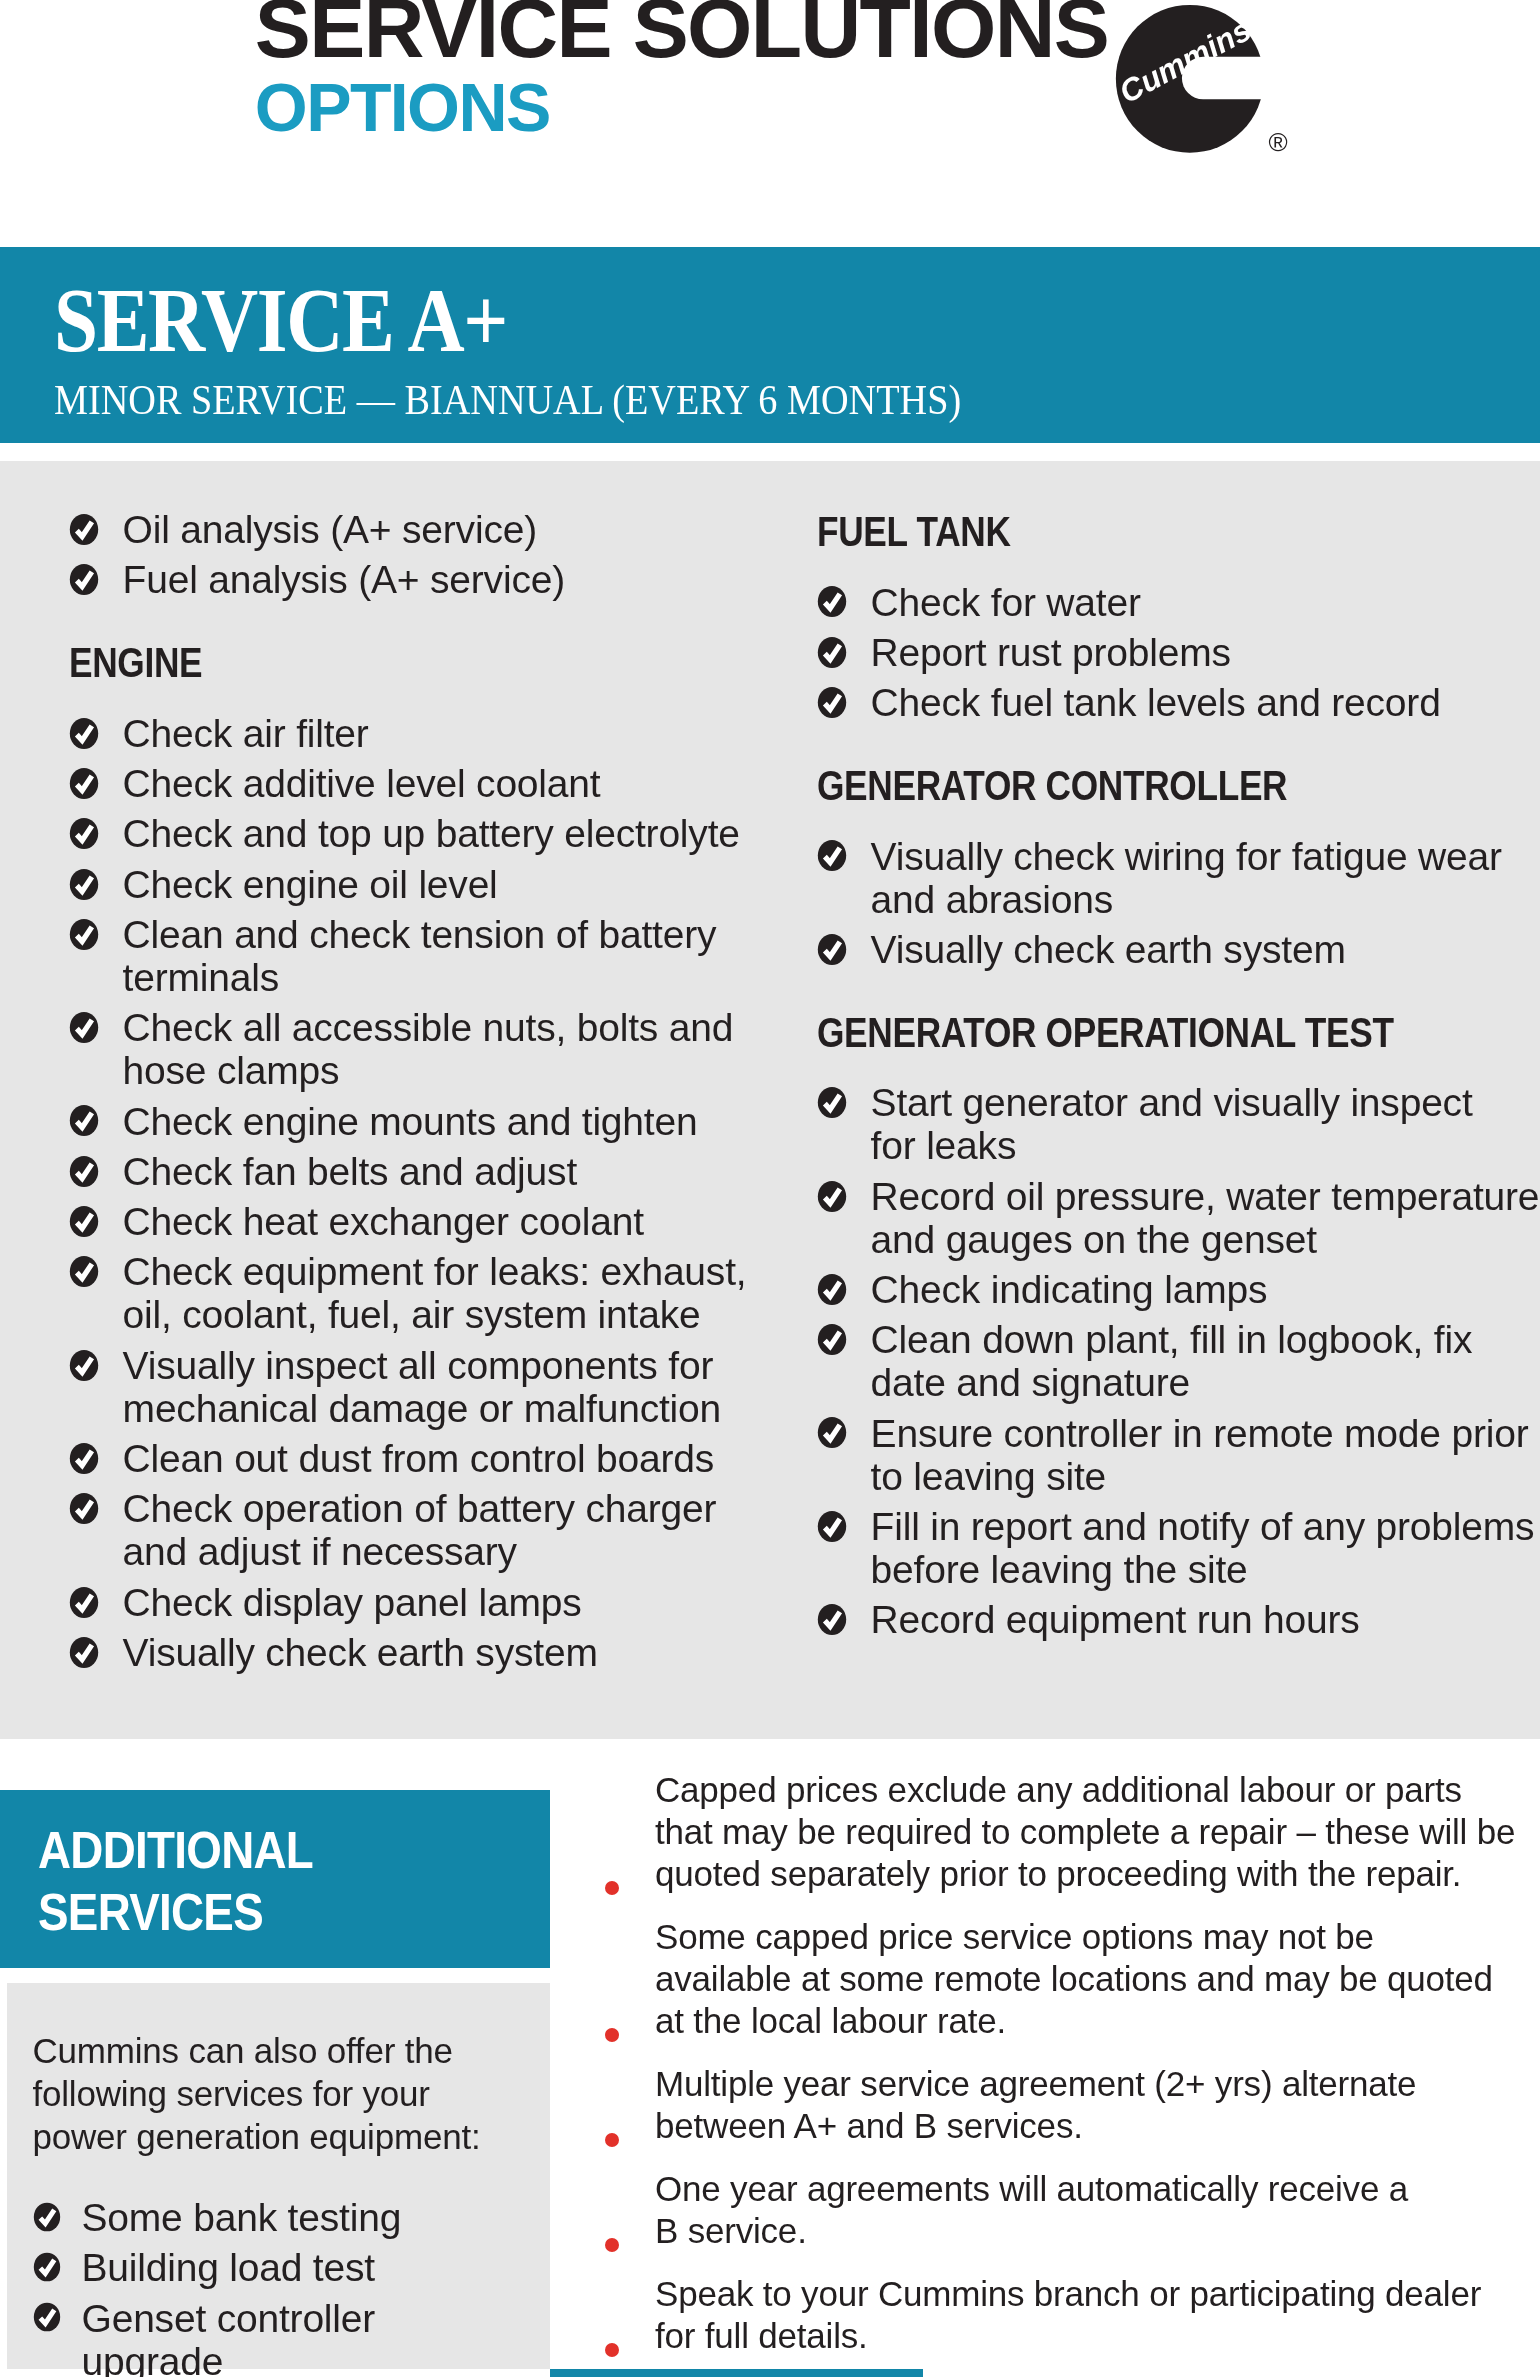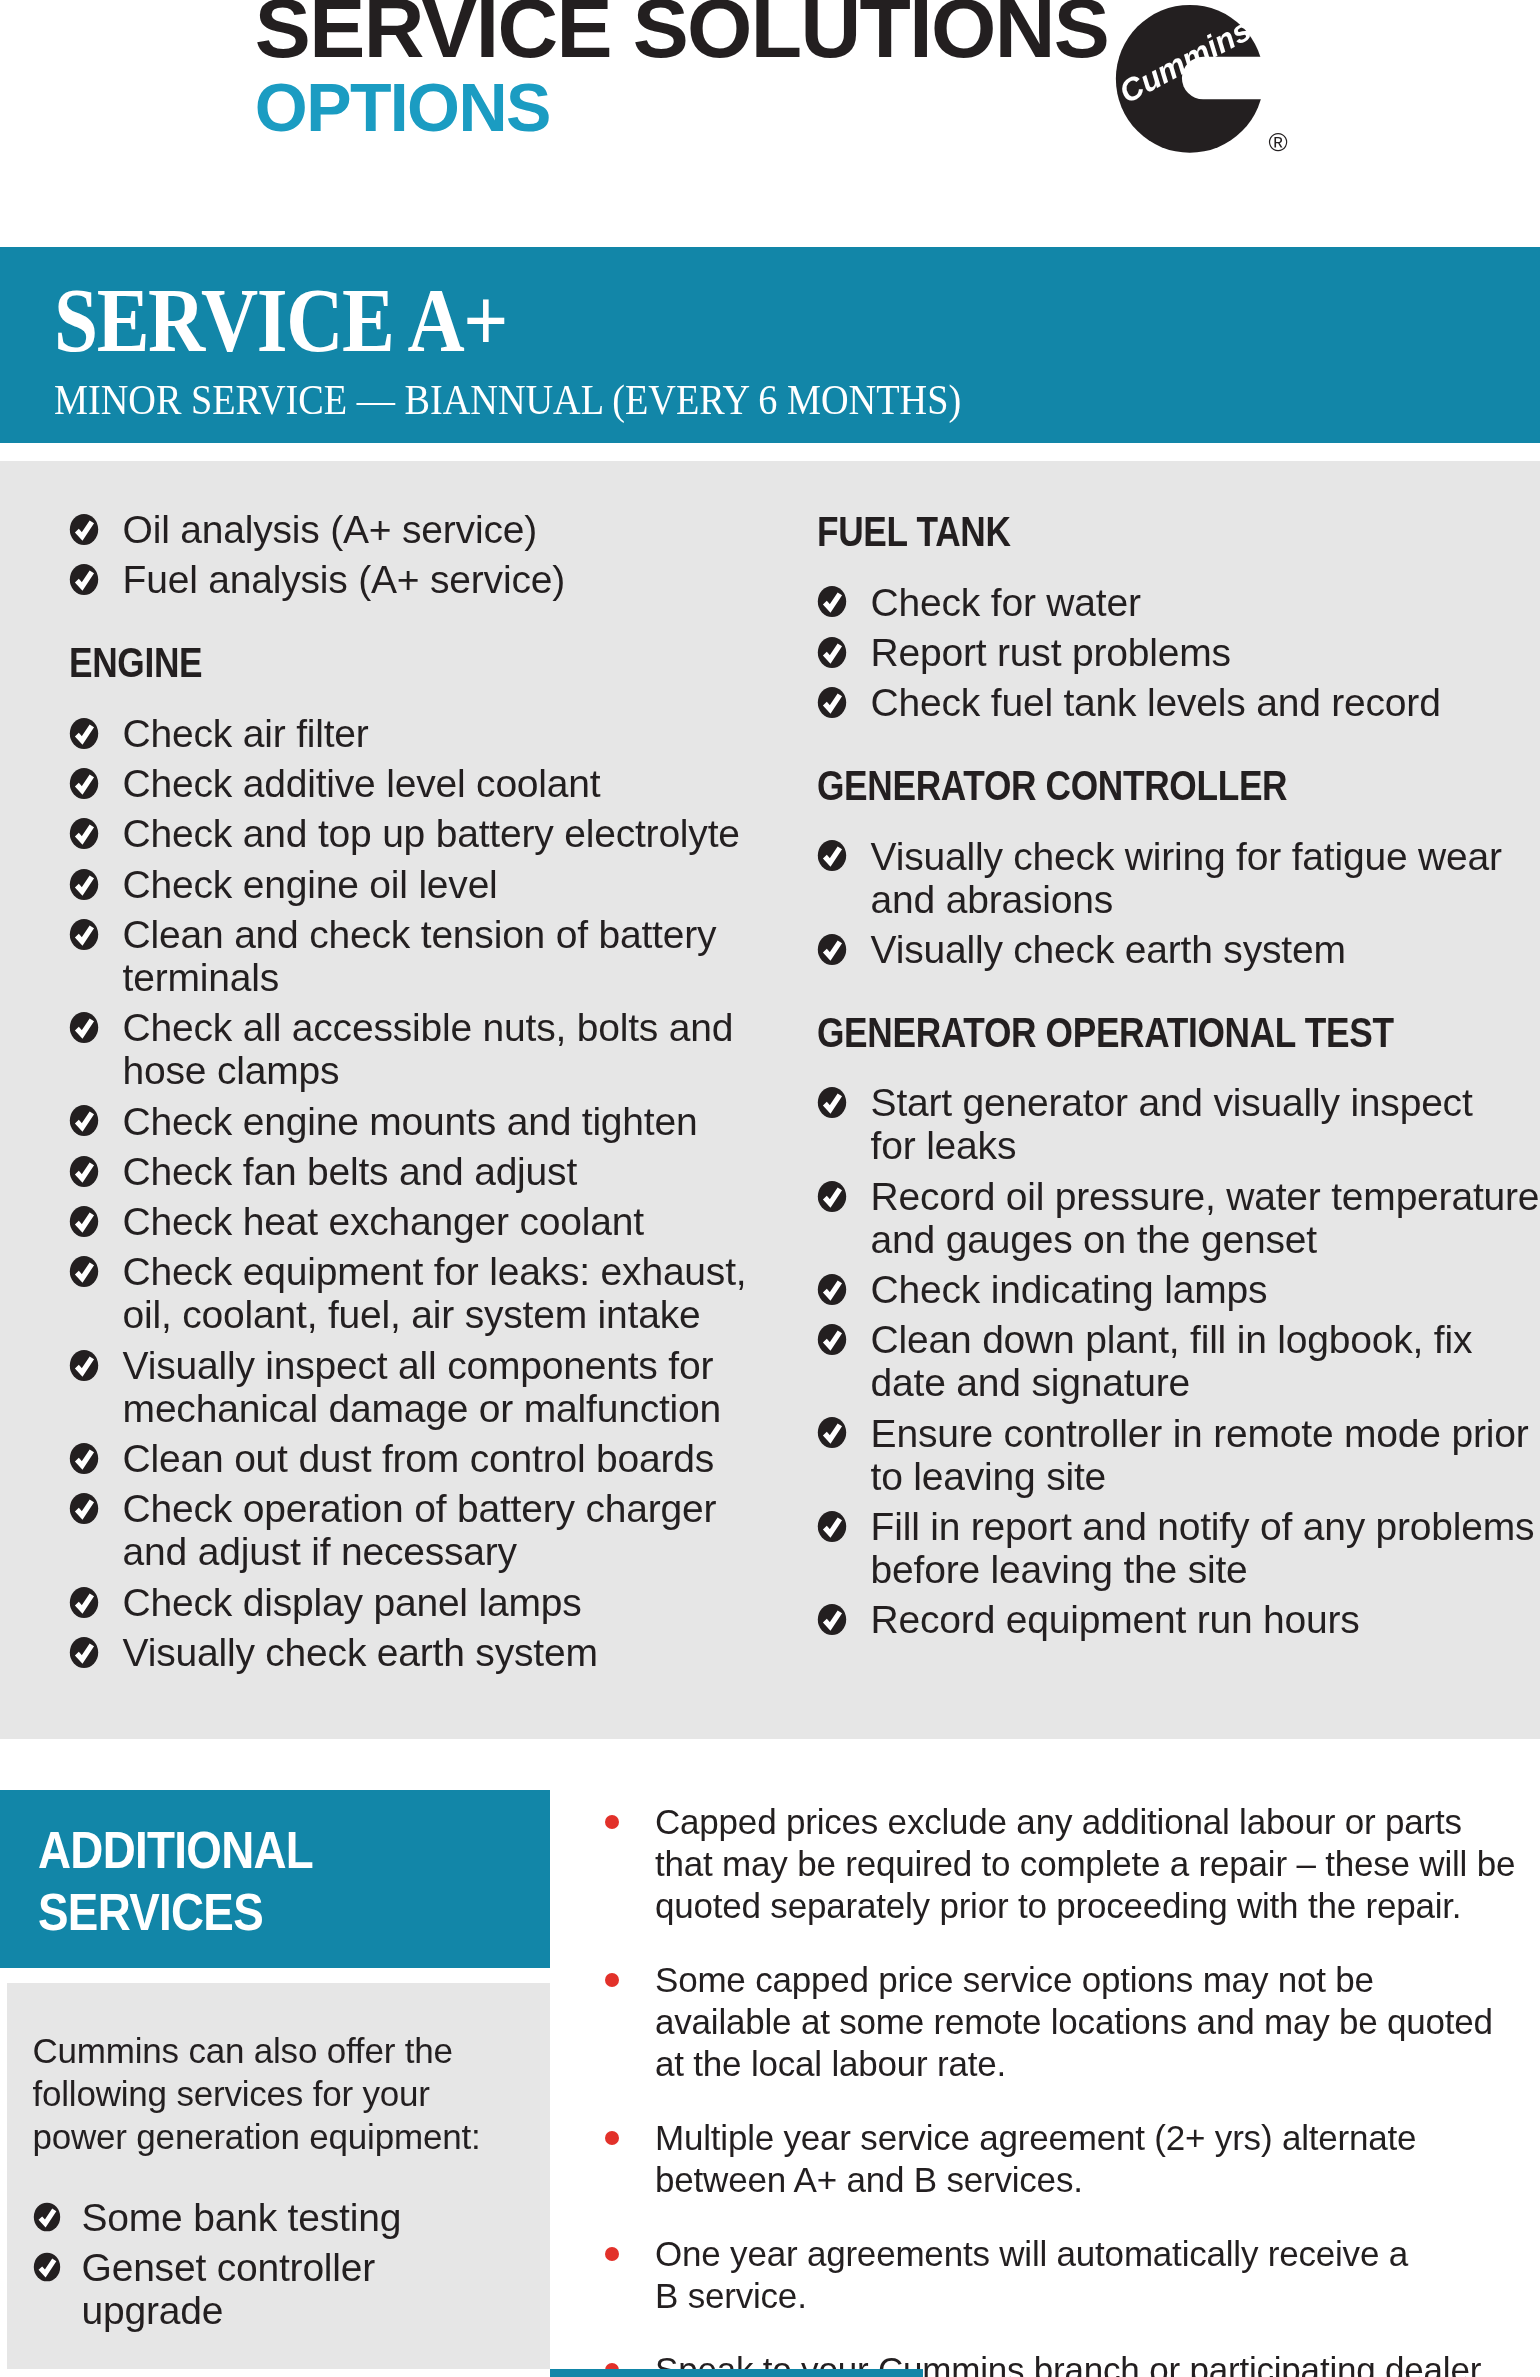--- a/index.html
+++ b/index.html
@@ -44,21 +44,21 @@
   .addbox{position:absolute;left:0;top:0;width:550px;height:178px;background:var(--teal);
           color:#fff;box-sizing:border-box;padding:29px 0 0 38px;}
   .al{font-size:52px;font-weight:700;line-height:62px;letter-spacing:-0.8px;
       transform:scaleX(.88);transform-origin:left top;white-space:nowrap;}
   .graybox{position:absolute;left:6.5px;top:193px;width:543px;bottom:8.2px;background:var(--gray);
            box-sizing:border-box;padding:46px 29px 0 26px;}
   .graybox p{margin:0;font-size:35px;line-height:43px;letter-spacing:-0.2px;}
   .graybox ul.items{margin-top:38px;}
   .graybox .ckv{width:28px;height:30px;margin:5.7px 21px 0 0;}
   .notes{position:absolute;left:605px;top:-21px;width:912px;list-style:none;margin:0;padding:0;}
-  .note{display:flex;align-items:flex-start;margin-bottom:21px;margin-top:32px;}
+  .note{display:flex;align-items:flex-end;margin-bottom:21px;}
   .dot{flex:none;width:14px;height:14px;border-radius:50%;background:var(--red);margin:14px 36px 0 0;}
   .ntxt{font-size:35px;line-height:42px;letter-spacing:-0.2px;}
   .strip{position:absolute;left:550px;bottom:0;width:373px;height:8.2px;background:var(--teal);}
 </style>
 </head>
 <body>
 
 <div class="page">
 
   <header class="masthead">
@@ -320,20 +320,27 @@
               <ellipse cx="13" cy="14" rx="12.3" ry="13.4" fill="#231f20"></ellipse>
               <path d="M6.8 15 L11.4 20 L19.8 7.4" fill="none" stroke="#ffffff" stroke-width="4.6"></path>
             </svg>
             <span class="txt">Some bank testing</span>
           </li>
           <li class="item">
             <svg class="ckv" viewBox="0 0 26 28" aria-hidden="true">
               <ellipse cx="13" cy="14" rx="12.3" ry="13.4" fill="#231f20"></ellipse>
               <path d="M6.8 15 L11.4 20 L19.8 7.4" fill="none" stroke="#ffffff" stroke-width="4.6"></path>
             </svg>
+            <span class="txt">Building load test</span>
+          </li>
+          <li class="item">
+            <svg class="ckv" viewBox="0 0 26 28" aria-hidden="true">
+              <ellipse cx="13" cy="14" rx="12.3" ry="13.4" fill="#231f20"></ellipse>
+              <path d="M6.8 15 L11.4 20 L19.8 7.4" fill="none" stroke="#ffffff" stroke-width="4.6"></path>
+            </svg>
             <span class="txt">Genset controller upgrade</span>
           </li>
         </ul>
     </div>
     <ul class="notes">
         <li class="note">
           <span class="dot"></span>
           <span class="ntxt">Capped prices exclude any additional labour or parts that may be required to complete a repair – these will be quoted separately prior to proceeding with the repair.</span>
         </li>
         <li class="note">

